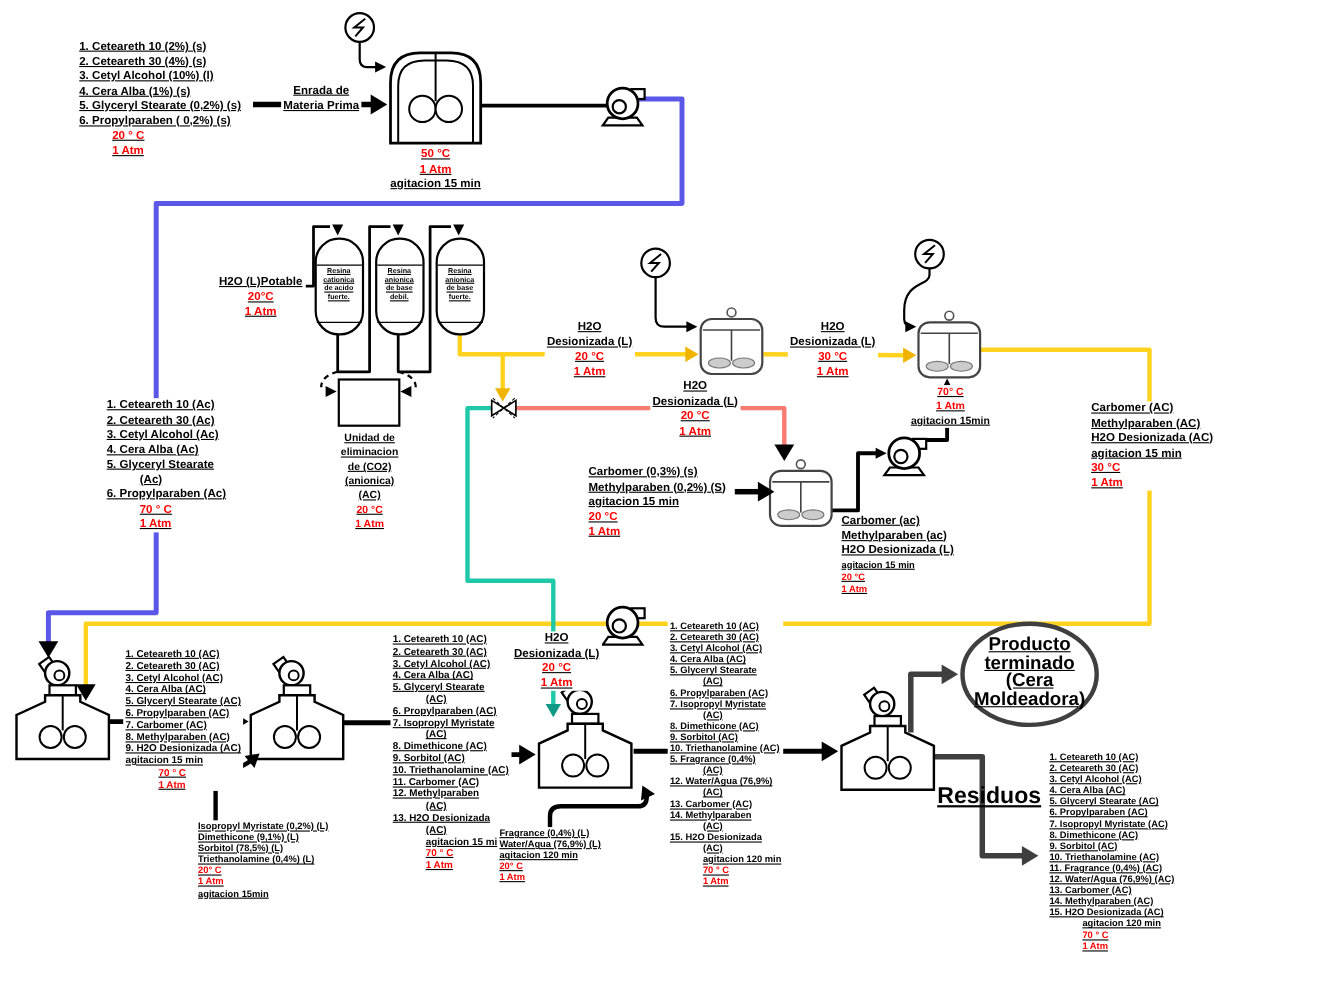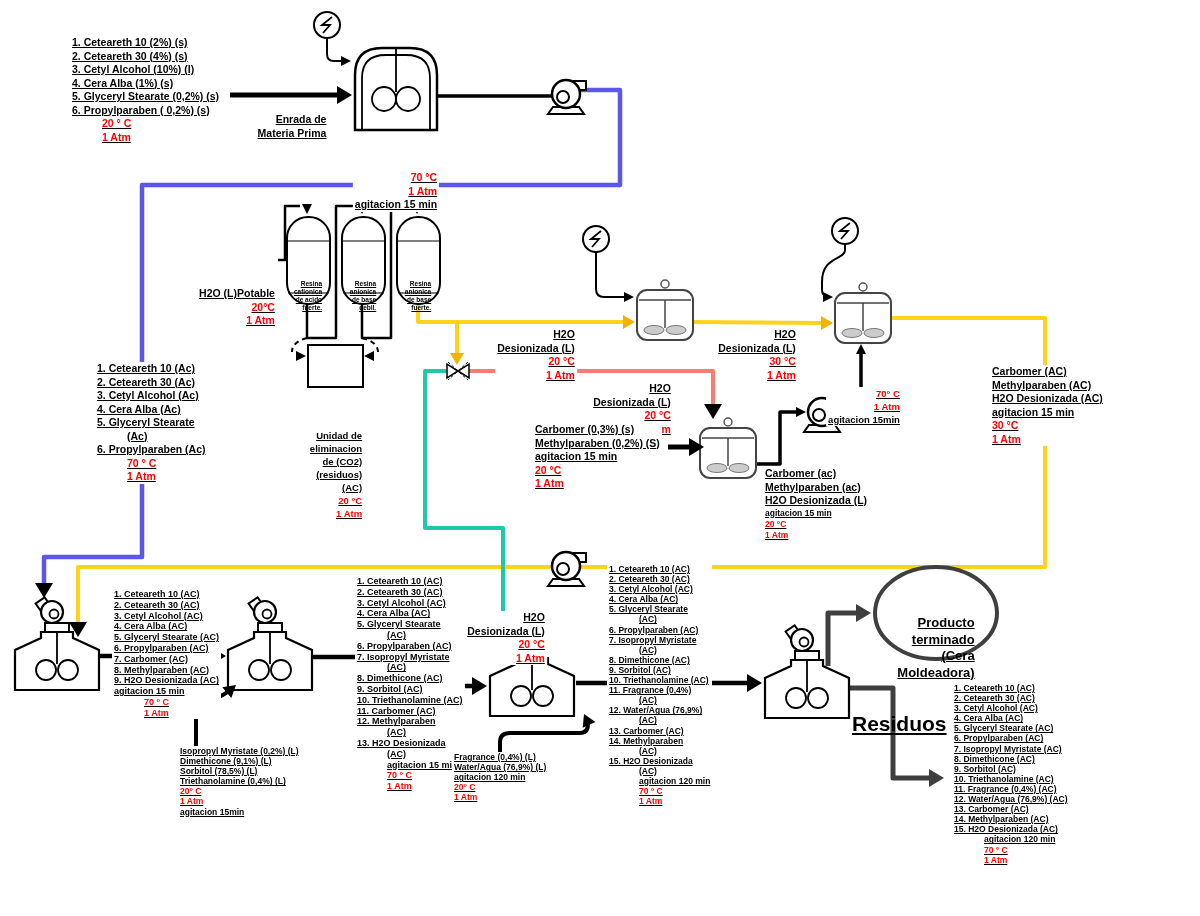--- a/index.html
+++ b/index.html
@@ -1,30 +1,30 @@
 <!DOCTYPE html>
 <html><head>
 <meta charset="utf-8">
 <style>
   html,body{margin:0;padding:0;}
   body{width:1200px;height:916px;position:relative;background:#fff;
        font-family:"Liberation Sans",sans-serif;font-weight:bold;color:#000;overflow:hidden;}
   svg.canvas{position:absolute;left:0;top:0;}
   .lbl{position:absolute;background:#fff;padding:0 2px;white-space:nowrap;z-index:5;text-decoration:underline;}
-  .ctr{transform:translateX(-50%);text-align:right;margin-top:37px;}
+  .ctr{transform:translateX(-50%);text-align:center;}
   .nobg{background:transparent;}
   .red{color:#ff0000;}
   .small{font-size:8.5px;line-height:11px;}
   .i{margin-left:30px;}
   .f10{font-size:10.5px;line-height:13.5px;}
   .f95{font-size:9.5px;line-height:13px;}
   .f9{font-size:9px;line-height:10.8px;}
   .f85{font-size:8.5px;line-height:10.1px;}
   .f65{font-size:6.5px;line-height:8px;}
-  .f12{font-size:13px;line-height:16.5px;}
+  .f12{font-size:17px;line-height:16.5px;}
   .f20{font-size:21px;line-height:24px;}
 </style>
 </head>
 <body>
 
 <svg class="canvas" width="1200" height="916" viewBox="0 0 1200 916">
   <defs>
     <polygon id="ah-s" points="-10,-5 0,0 -10,5"></polygon>
     <polygon id="ah-m" points="-12,-7 0,0 -12,7"></polygon>
     <polygon id="ah-b" points="-15,-9 0,0 -15,9"></polygon>
@@ -221,21 +221,21 @@
     <div>5. Glyceryl Stearate (0,2%) (s)</div>
     <div>6. Propylparaben ( 0,2%) (s)</div>
     <div class="red i">20 ° C</div>
     <div class="red i">1 Atm</div>
   </div>
 <div class="lbl f10 ctr" style="left:292px;top:76px">
     <div>Enrada de</div>
     <div>Materia Prima</div>
   </div>
 <div class="lbl f10 ctr" style="left:396px;top:134px">
-    <div class="red">70 °C</div>
+    <div class="red">50 °C</div>
     <div class="red">1 Atm</div>
     <div>agitacion 15 min</div>
   </div>
 <div class="lbl f10 ctr" style="left:237px;top:250px">
     <div>H2O (L)Potable</div>
     <div class="red">20°C</div>
     <div class="red">1 Atm</div>
   </div>
 <div class="lbl f65 ctr nobg" style="left:308px;top:243px">
     <div>Resina</div>
@@ -252,21 +252,21 @@
 <div class="lbl f65 ctr nobg" style="left:418px;top:243px">
     <div>Resina</div>
     <div>anionica</div>
     <div>de base</div>
     <div>fuerte.</div>
   </div>
 <div class="lbl f95 ctr" style="left:336px;top:392px">
     <div>Unidad de</div>
     <div>eliminacion</div>
     <div>de (CO2)</div>
-    <div>(residuos)</div>
+    <div>(anionica)</div>
     <div>(AC)</div>
     <div class="red">20 °C</div>
     <div class="red">1 Atm</div>
   </div>
 <div class="lbl f10" style="left:95px;top:362px">
     <div>1. Ceteareth 10 (Ac)</div>
     <div>2. Ceteareth 30 (Ac)</div>
     <div>3. Cetyl Alcohol (Ac)</div>
     <div>4. Cera Alba (Ac)</div>
     <div>5. Glyceryl Stearate</div>
@@ -369,21 +369,21 @@
     <div>3. Cetyl Alcohol (AC)</div>
     <div>4. Cera Alba (AC)</div>
     <div>5. Glyceryl Stearate</div>
     <div class="i">(AC)</div>
     <div>6. Propylparaben (AC)</div>
     <div>7. Isopropyl Myristate</div>
     <div class="i">(AC)</div>
     <div>8. Dimethicone (AC)</div>
     <div>9. Sorbitol (AC)</div>
     <div>10. Triethanolamine (AC)</div>
-    <div>11. Fragrance (0,4%)</div>
+    <div>5. Fragrance (0,4%)</div>
     <div class="i">(AC)</div>
     <div>12. Water/Agua (76,9%)</div>
     <div class="i">(AC)</div>
     <div>13. Carbomer (AC)</div>
     <div>14. Methylparaben</div>
     <div class="i">(AC)</div>
     <div>15. H2O Desionizada</div>
     <div class="i">(AC)</div>
     <div class="i">agitacion 120 min</div>
     <div class="red i">70 ° C</div>

